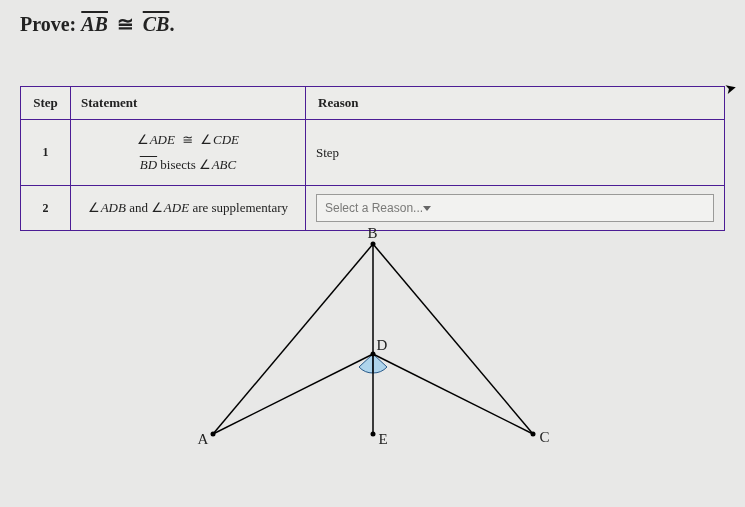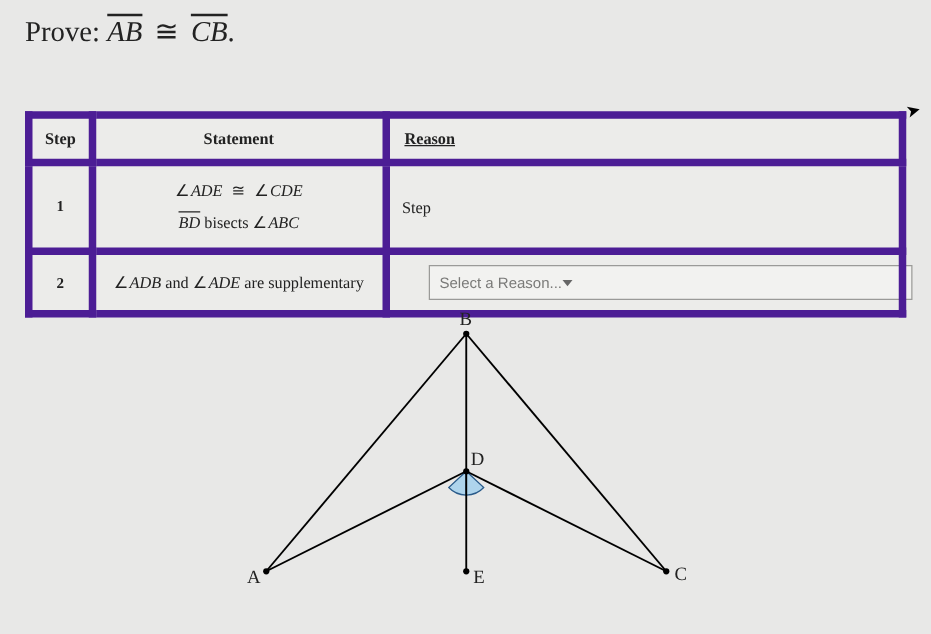--- a/index.html
+++ b/index.html
@@ -7,66 +7,66 @@
       margin: 0;
       padding: 12px 20px;
       font-family: Georgia, 'Times New Roman', serif;
       background: #e8e8e7;
       color: #222;
       width: 745px;
       height: 507px;
       position: relative;
     }
     .prove {
-      font-size: 23px;
+      font-size: 20px;
       margin-bottom: 50px;
+      font-weight: bold;
     }
     .overline {
       text-decoration: overline;
       font-style: italic;
     }
     table.proof {
       border-collapse: collapse;
       width: 705px;
       font-size: 13px;
     }
     table.proof th, table.proof td {
-      border: 6px solid #4c1d95;
+      border: 1px solid #4c1d95;
       padding: 8px 10px;
       text-align: left;
       vertical-align: middle;
       background: #ececea;
     }
     table.proof th {
       font-weight: bold;
       font-family: Georgia, serif;
       text-align: center;
     }
     table.proof th:nth-child(1){ width:50px; text-align:center;}
-    table.proof th:nth-child(2){ width:235px; text-align:center;}
-    table.proof th:nth-child(3){ text-align:left; padding-left:12px;text-decoration:underline;}
+    table.proof th:nth-child(2){ width:235px; text-align:left;}
+    table.proof th:nth-child(3){ text-align:left; padding-left:12px;}
     table.proof td.step-cell { text-align:center; font-weight:bold; font-size:12px;}
     table.proof td.stmt-cell { text-align:center;margin-left:33px; }
     .math { font-style: italic; font-family: 'Times New Roman', serif; }
     .angle::before { content:"\2220"; font-style: normal; margin-right:1px;}
     .cong::before { content:"\2245"; font-style: normal; margin: 0 4px;}
     .ovl { text-decoration: overline; }
     .stmt-line { line-height: 1.9; }
     .reason-select {
       display:flex;
       align-items:center;
       border:1px solid #9a9a98;
       background:#f2f2f0;
       height:28px;
       padding:0 8px;
       color:#7a7a78;
       font-family: Arial, sans-serif;
       font-size:12px;
       width:100%;
-      margin-left:21px;
     }
     .reason-select .caret {
       width:0;height:0;
       border-left:4px solid transparent;
       border-right:4px solid transparent;
       border-top:5px solid #666;
     }
     .figure {
       position:relative;
       width:400px; height:210px;

